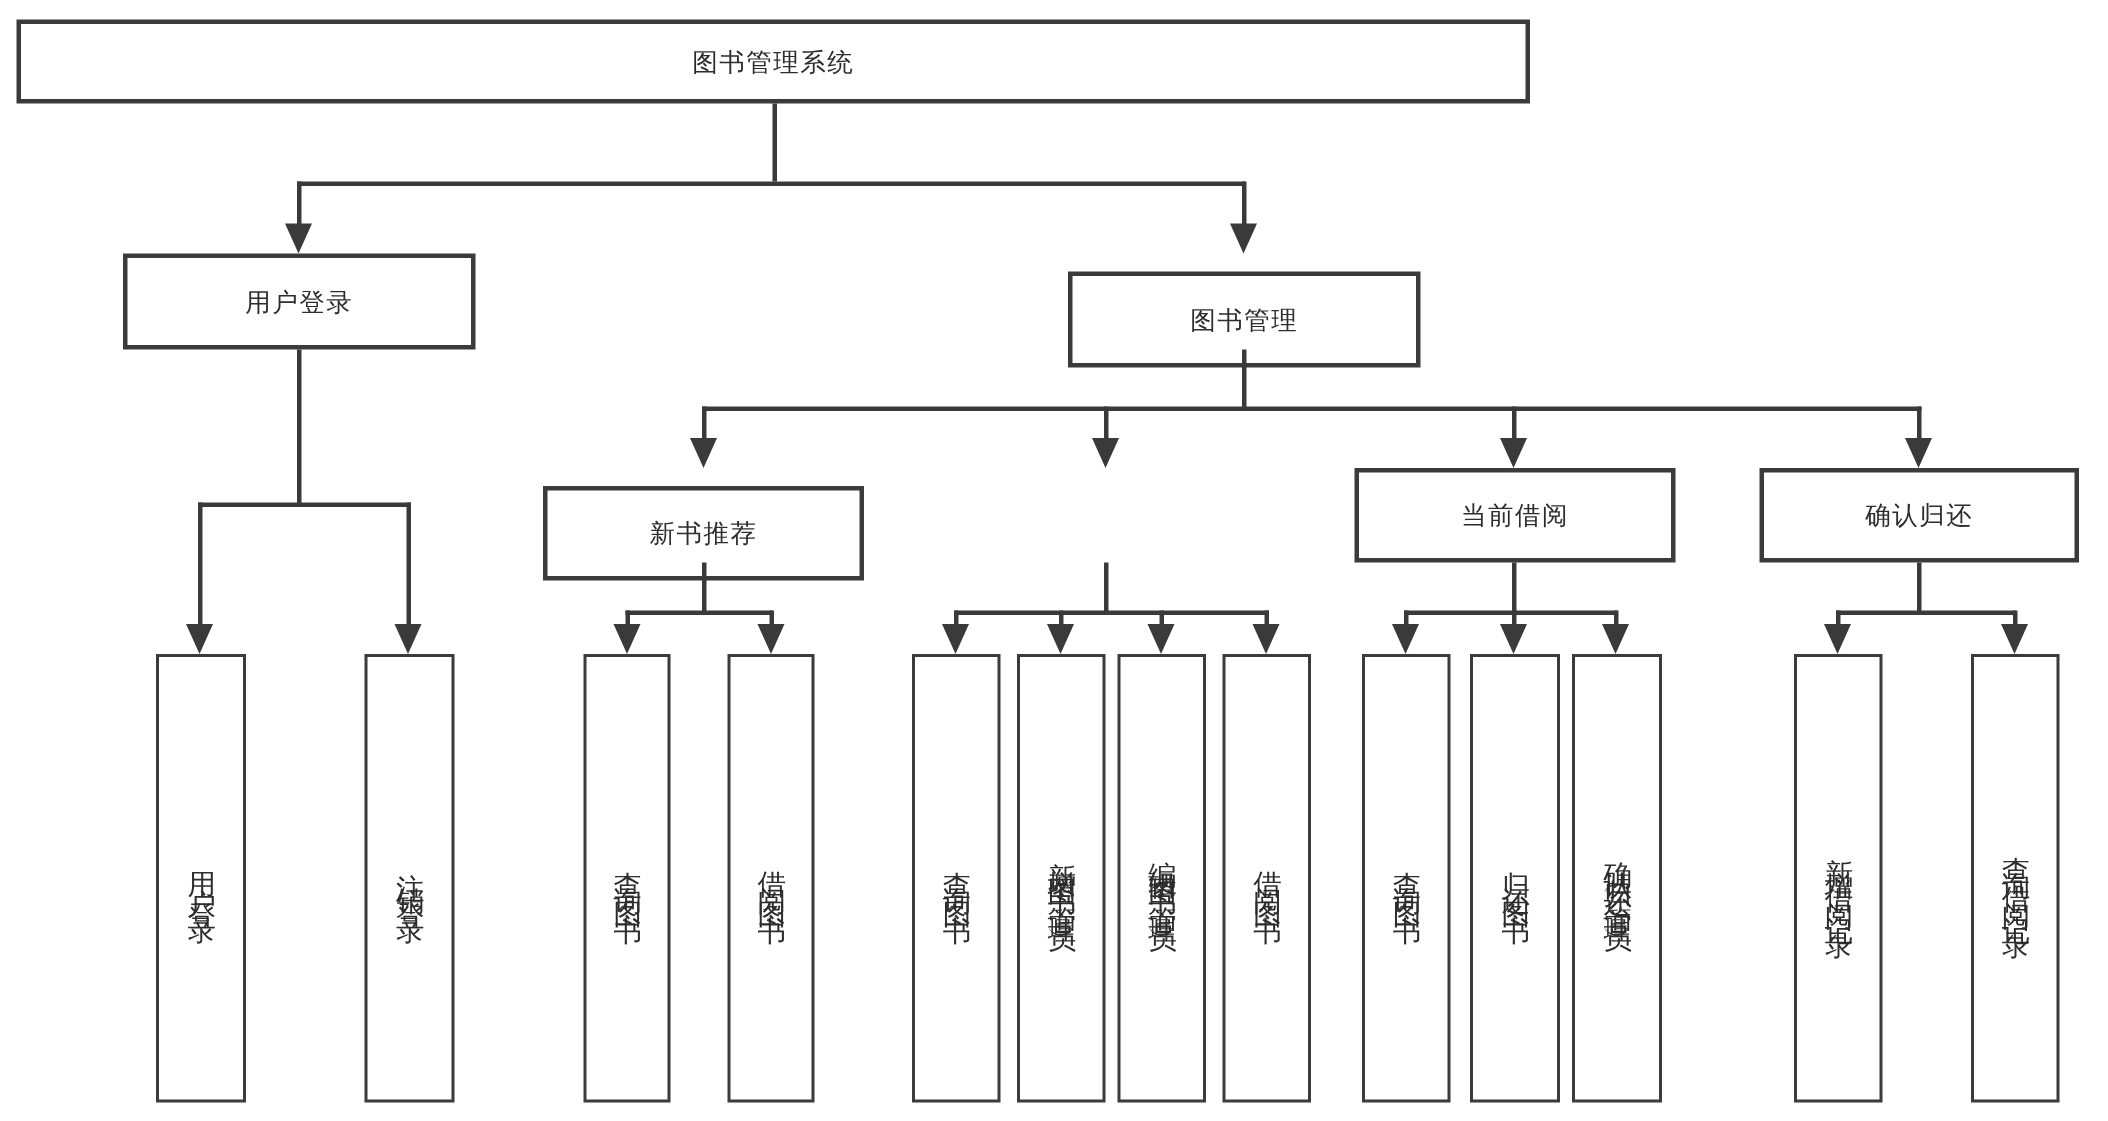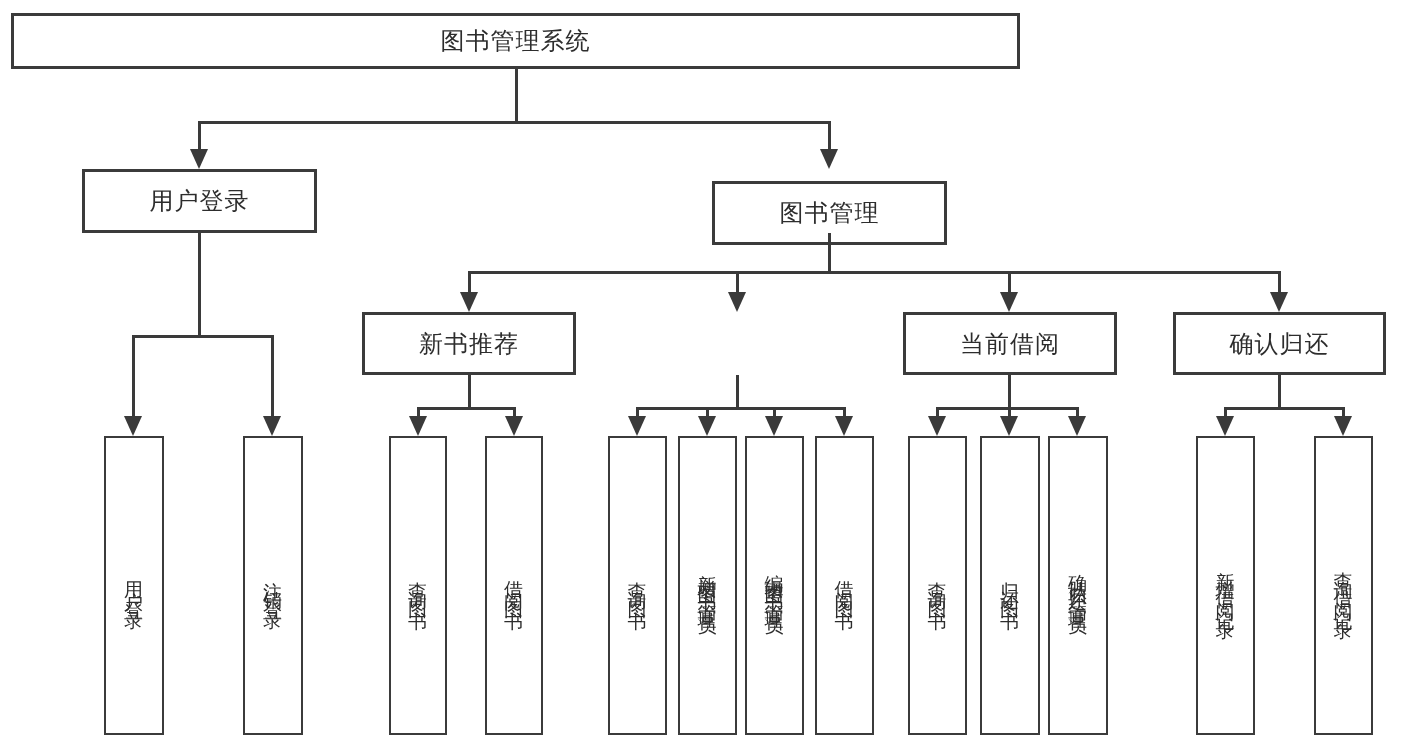--- a/index.html
+++ b/index.html
@@ -5,21 +5,21 @@
   html,body{margin:0;padding:0;background:#ffffff;}
   .stage{
     position:relative;width:1405px;height:747px;background:#ffffff;overflow:hidden;
     font-family:"Liberation Sans","DejaVu Sans",sans-serif;color:#2d2d2d;
   }
   
   .box{
     position:absolute;box-sizing:border-box;border:3px solid #3b3b3b;background:#ffffff;
     display:flex;align-items:center;justify-content:center;
   }
-  .box .lbl{font-size:24px;letter-spacing:1px;white-space:nowrap;}
+  .box .lbl{font-size:17px;letter-spacing:1px;white-space:nowrap;}
   .vbox{
     position:absolute;box-sizing:border-box;border:2px solid #3b3b3b;background:#ffffff;
     display:flex;align-items:center;justify-content:center;
   }
   .vtxt{
     writing-mode:vertical-rl;text-orientation:mixed;
     font-size:19px;letter-spacing:10px;line-height:1;white-space:nowrap;
   }
   .vtxt.long{letter-spacing:6px;}
   
@@ -69,21 +69,21 @@
   <div class="hl" style="left:468px;top:271px;width:813px;"></div>
   <div class="vl" style="left:468px;top:271px;height:21px;"></div>
   <div class="arr" style="left:460px;top:292px;"></div>
   <div class="vl" style="left:736px;top:271px;height:21px;"></div>
   <div class="arr" style="left:728px;top:292px;"></div>
   <div class="vl" style="left:1008px;top:271px;height:21px;"></div>
   <div class="arr" style="left:1000px;top:292px;"></div>
   <div class="vl" style="left:1278px;top:271px;height:21px;"></div>
   <div class="arr" style="left:1270px;top:292px;"></div>
 
-  <div class="box" style="left:362px;top:312px;width:214px;height:63px;">
+  <div class="box" style="left:362px;top:324px;width:214px;height:63px;">
     <span class="lbl">新书推荐</span>
   </div>
   <div class="box" style="left:903px;top:312px;width:214px;height:63px;">
     <span class="lbl">当前借阅</span>
   </div>
   <div class="box" style="left:1173px;top:312px;width:213px;height:63px;">
     <span class="lbl">确认归还</span>
   </div>
 
   <div class="vl" style="left:468px;top:375px;height:35px;"></div>

